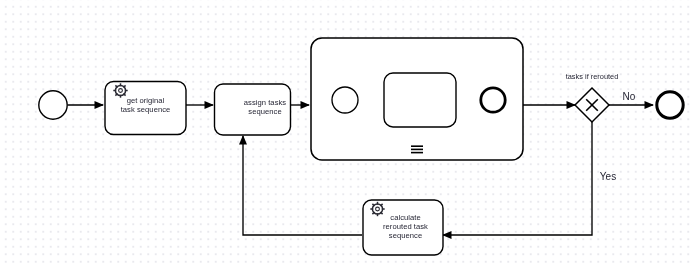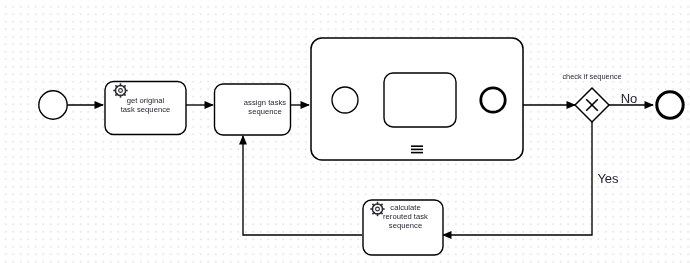--- a/index.html
+++ b/index.html
@@ -34,21 +34,21 @@
     text-align: center;
     line-height: 1.18;
     pointer-events: none;
     white-space: pre-line;
   }
   .task-label {
     font-size: 7.6px;
     letter-spacing: 0.05px;
   }
   .flow-label {
-    font-size: 13px;
+    font-size: 10px;
   }
   .gw-label {
     font-size: 7.4px;
   }
 </style>
 </head>
 <body>
 
 <div id="canvas">
 
@@ -132,23 +132,23 @@
       <use href="#gear-glyph"></use>
     </g>
   </svg>
 
   <div class="lbl task-label" style="left:105px; top:97px; width:81px;">get original
 task sequence</div>
 
   <div class="lbl task-label" style="left:227px; top:99px; width:76px;">assign tasks
 sequence</div>
 
-  <div class="lbl task-label" style="left:368px; top:204px; width:75px;">calculate
+  <div class="lbl task-label" style="left:368px; top:214px; width:75px;">calculate
 rerouted task
 sequence</div>
 
-  <div class="lbl gw-label" style="left:549px; top:73px; width:86px;">check if sequence</div>
+  <div class="lbl gw-label" style="left:549px; top:73px; width:86px;">tasks if rerouted</div>
 
   <div class="lbl flow-label" style="left:617px; top:91px; width:24px;">No</div>
 
   <div class="lbl flow-label" style="left:596px; top:171px; width:24px; text-align:center;">Yes</div>
 
 </div>
 
 </body></html>

